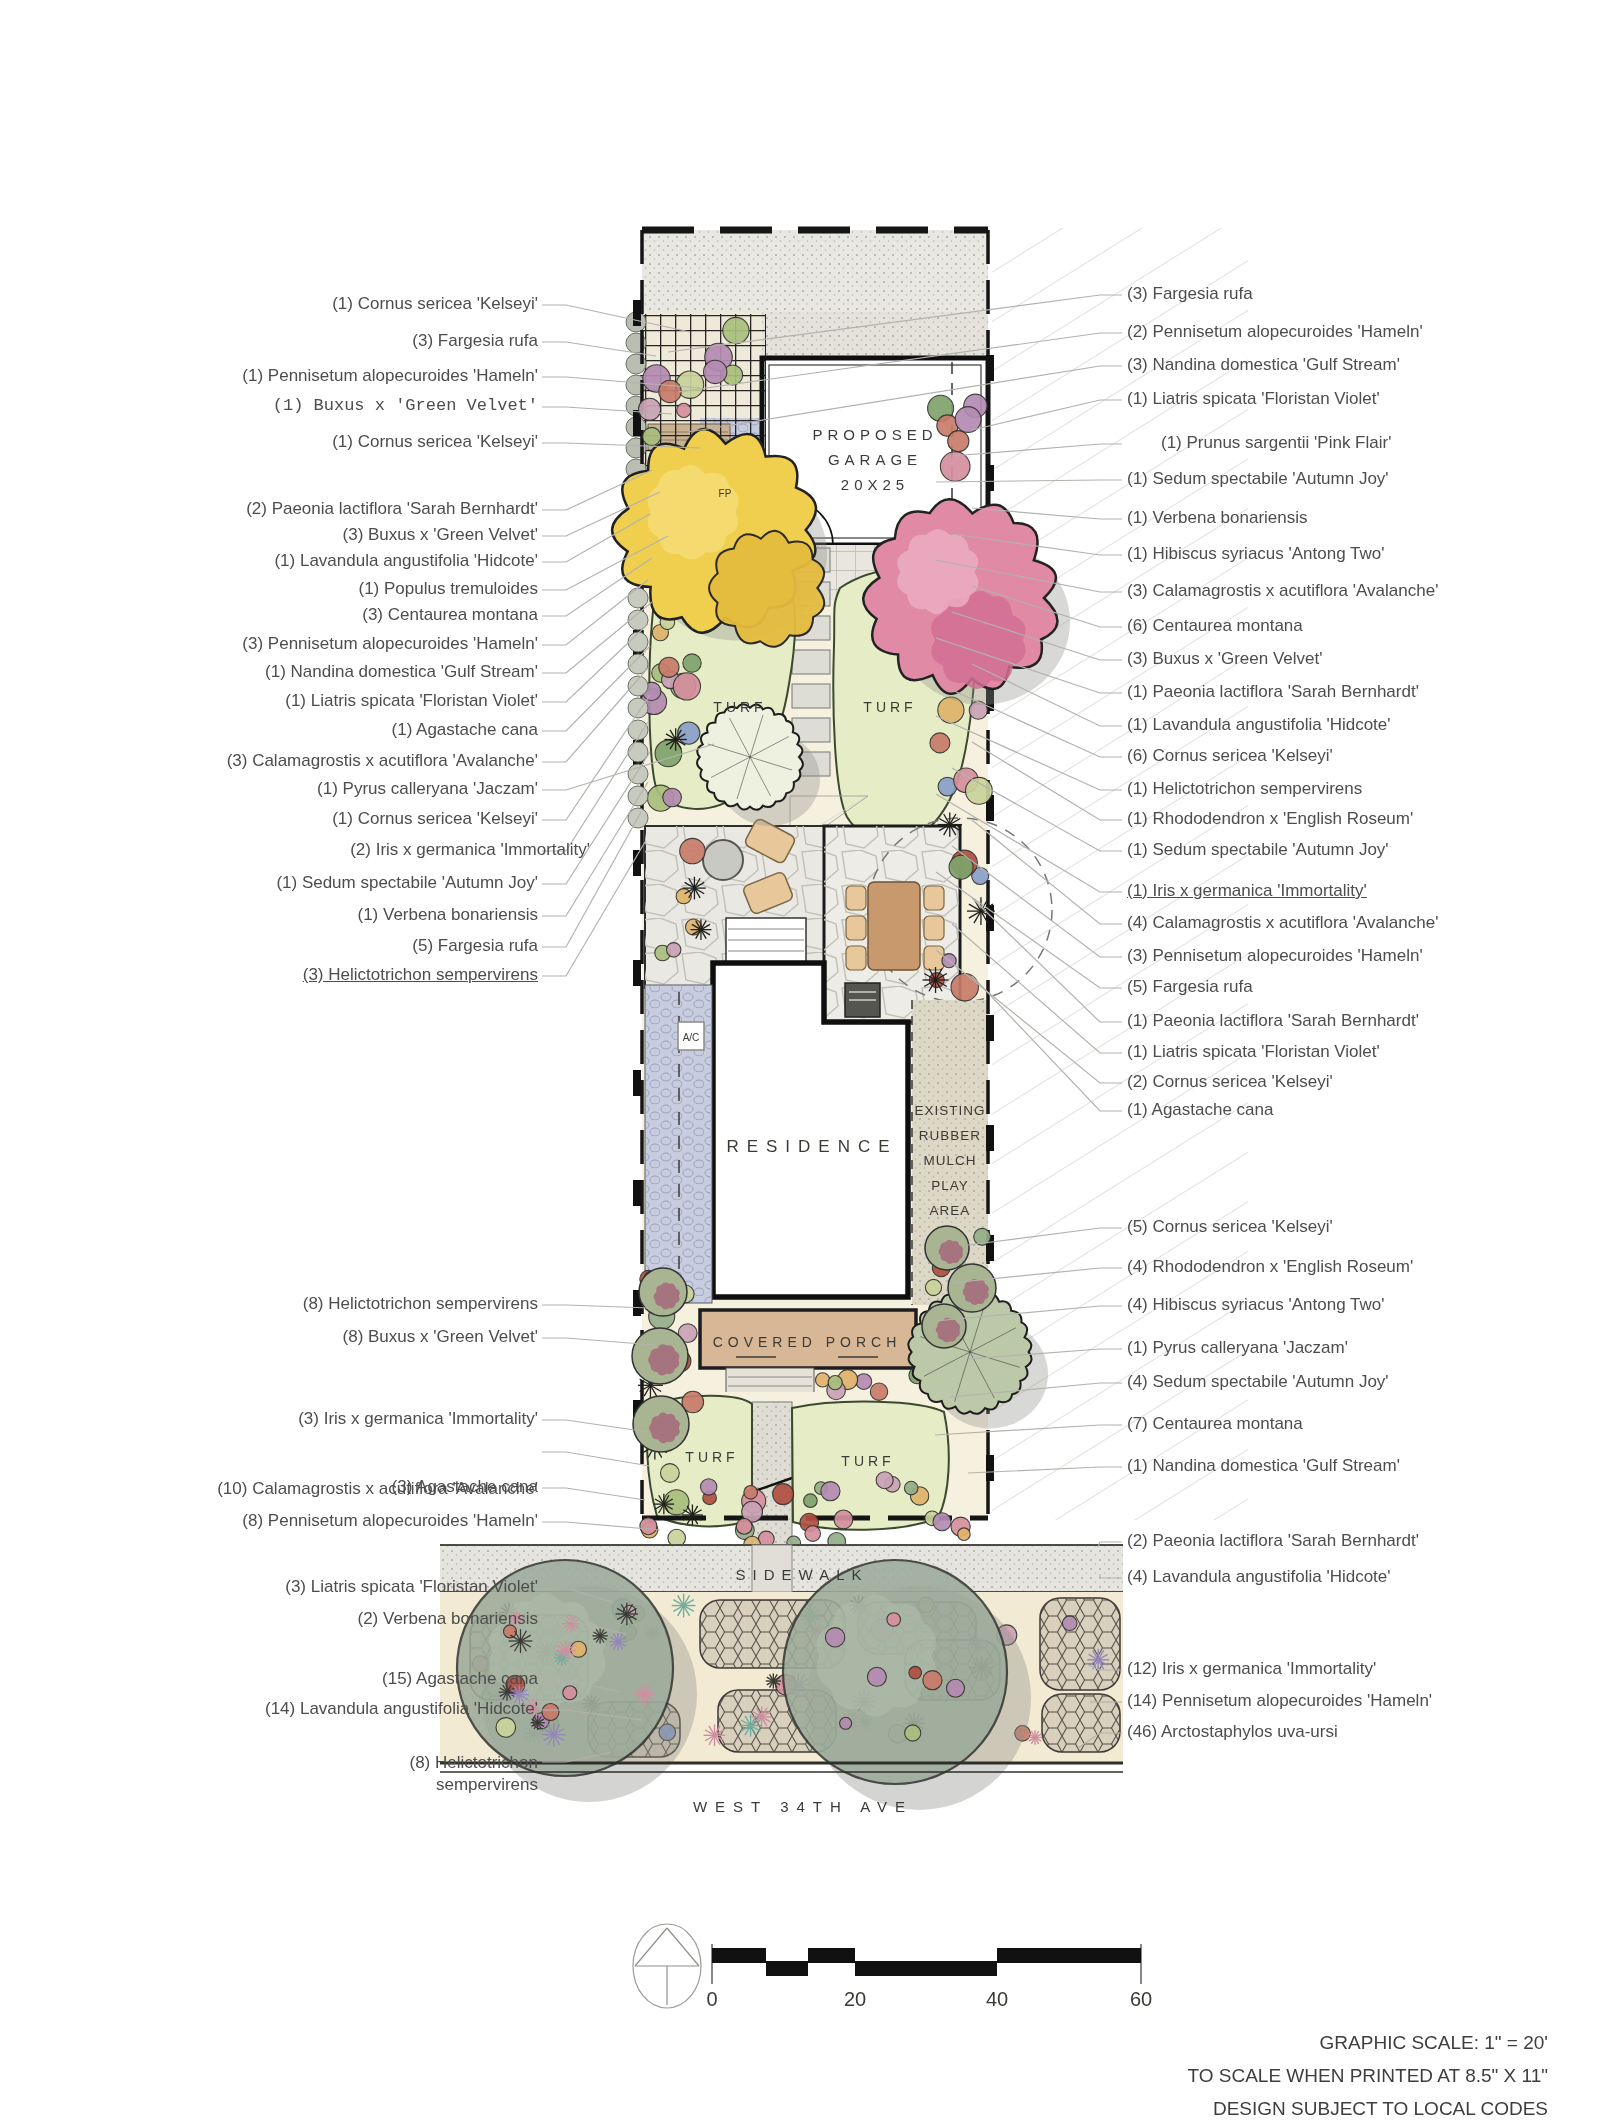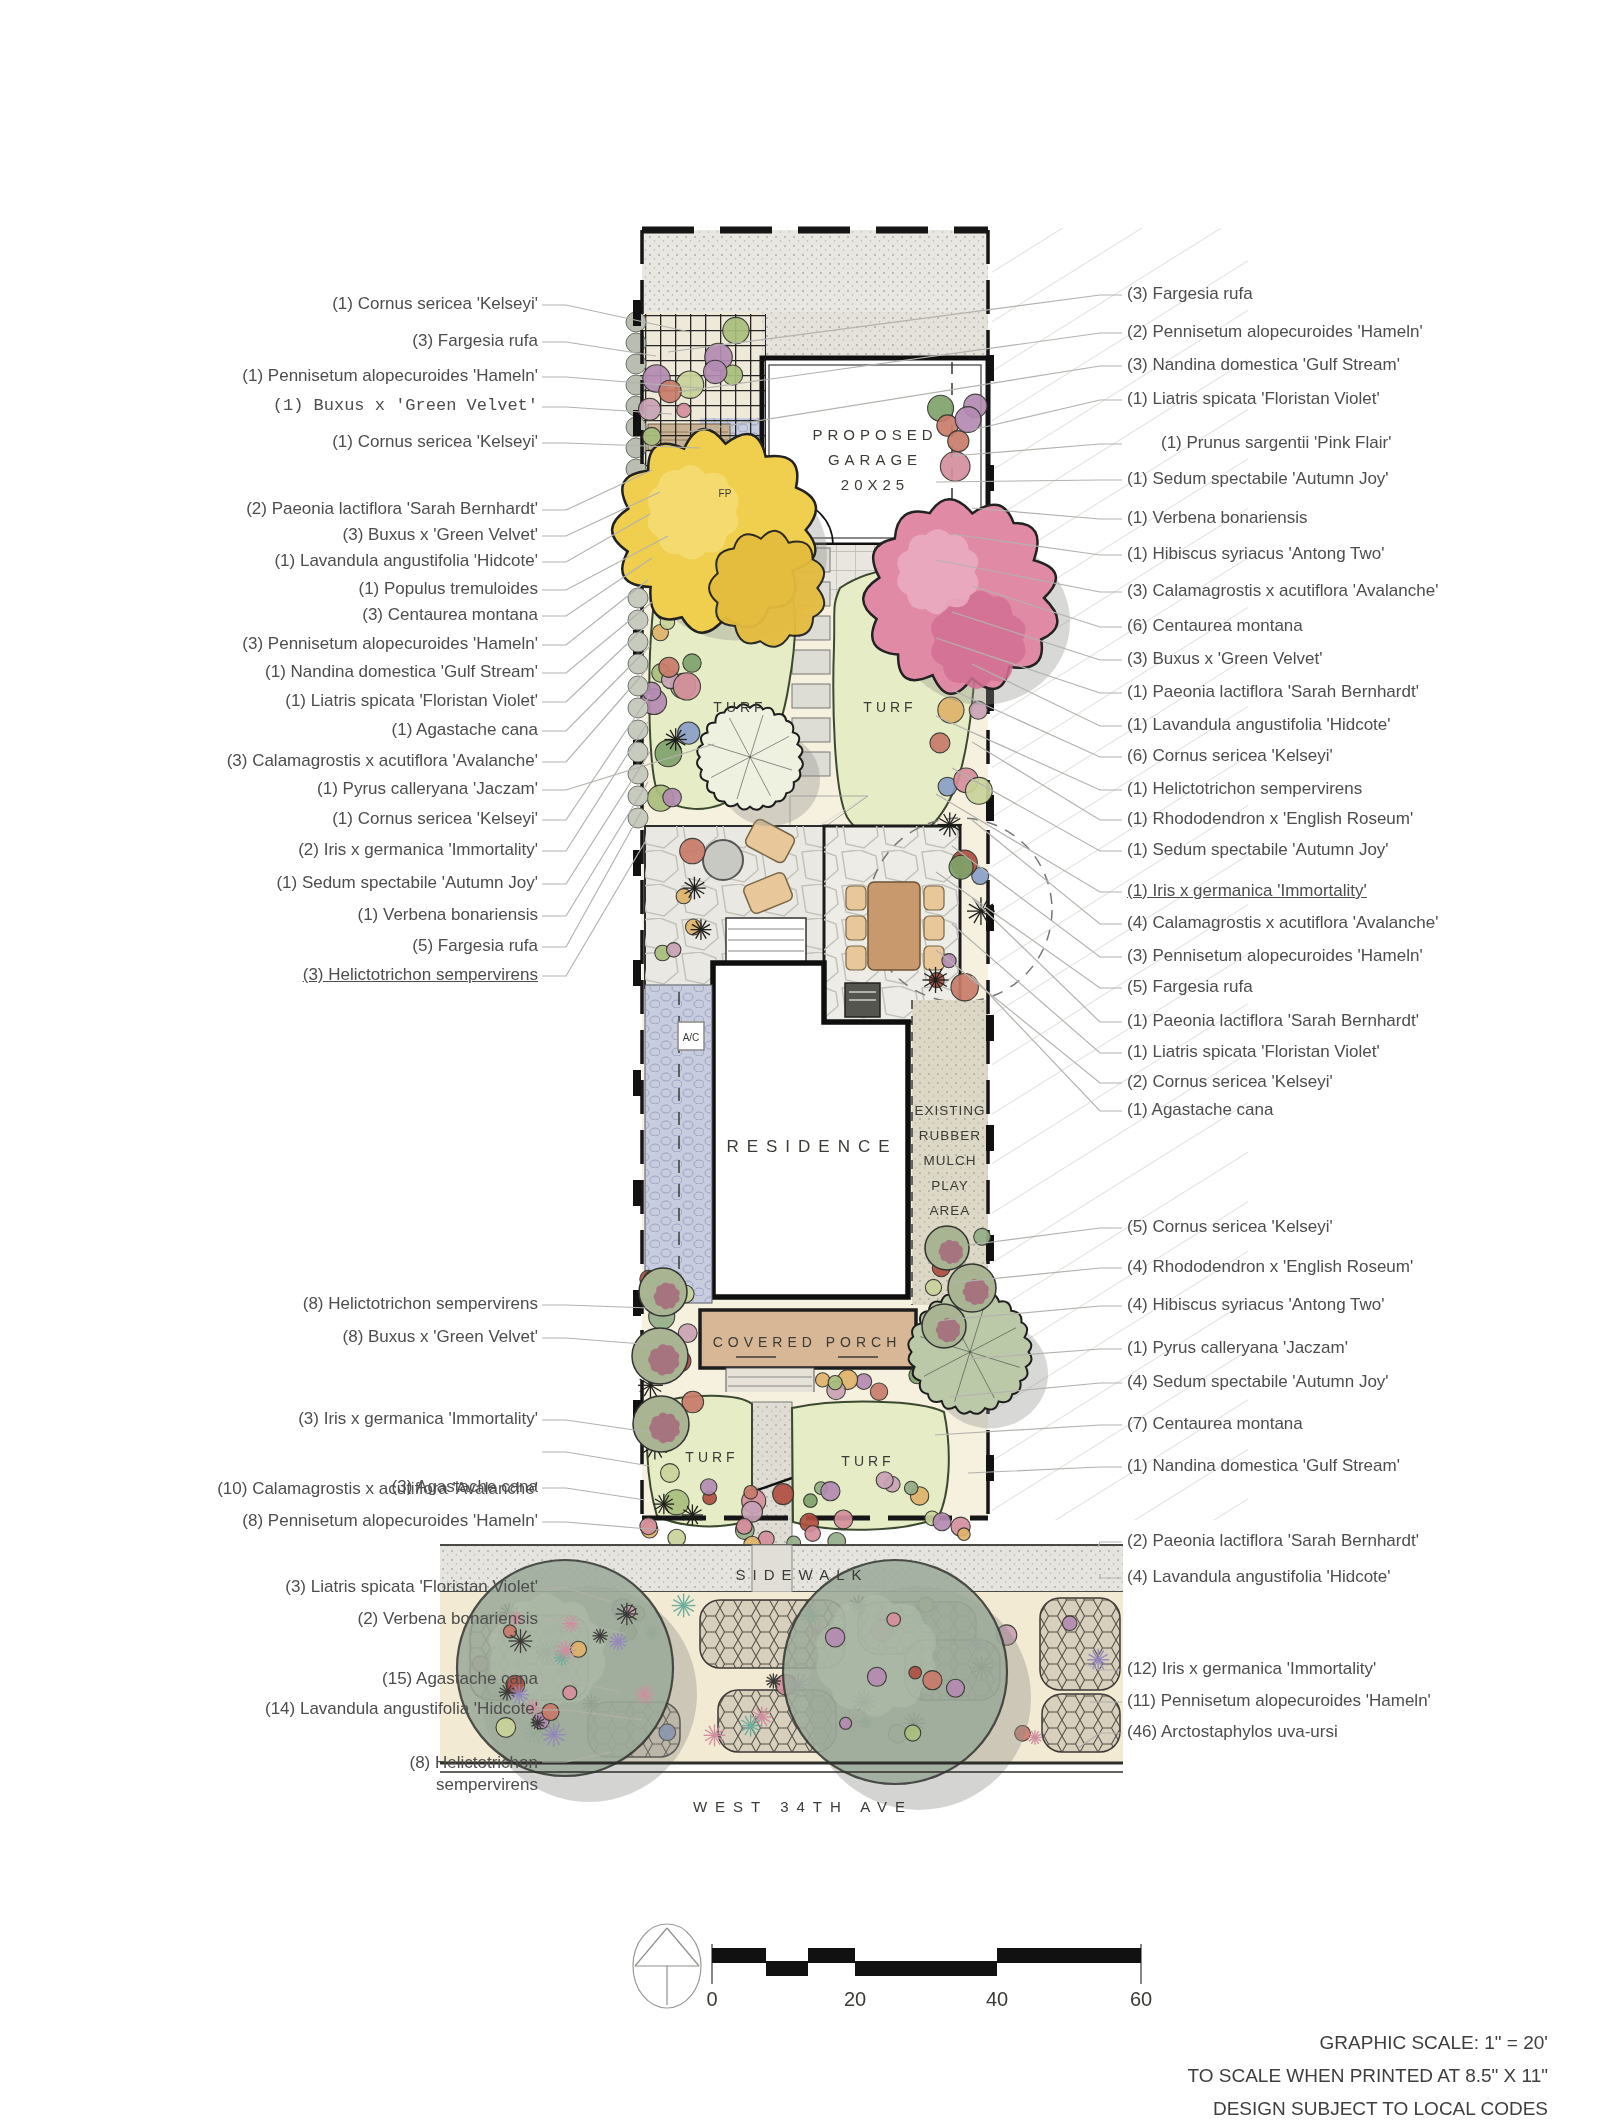--- a/index.html
+++ b/index.html
@@ -978,21 +978,21 @@
 <div class="plabel left" style="right: 1062px; top: 551px;">(1) Lavandula angustifolia 'Hidcote'</div>
 <div class="plabel left" style="right: 1062px; top: 579px;">(1) Populus tremuloides</div>
 <div class="plabel left" style="right: 1062px; top: 605px;">(3) Centaurea montana</div>
 <div class="plabel left" style="right: 1062px; top: 634px;">(3) Pennisetum alopecuroides 'Hameln'</div>
 <div class="plabel left" style="right: 1062px; top: 662px;">(1) Nandina domestica 'Gulf Stream'</div>
 <div class="plabel left" style="right: 1062px; top: 691px;">(1) Liatris spicata 'Floristan Violet'</div>
 <div class="plabel left" style="right: 1062px; top: 720px;">(1) Agastache cana</div>
 <div class="plabel left" style="right: 1062px; top: 751px;">(3) Calamagrostis x acutiflora 'Avalanche'</div>
 <div class="plabel left" style="right: 1062px; top: 779px;">(1) Pyrus calleryana 'Jaczam'</div>
 <div class="plabel left" style="right: 1062px; top: 809px;">(1) Cornus sericea 'Kelseyi'</div>
-<div class="plabel left" style="right: 1062px; top: 840px;">(2) Iris x germanica 'Immortality'</div>
+<div class="plabel left" style="right: 1010px; top: 840px;">(2) Iris x germanica 'Immortality'</div>
 <div class="plabel left" style="right: 1062px; top: 873px;">(1) Sedum spectabile 'Autumn Joy'</div>
 <div class="plabel left" style="right: 1062px; top: 905px;">(1) Verbena bonariensis</div>
 <div class="plabel left" style="right: 1062px; top: 936px;">(5) Fargesia rufa</div>
 <div class="plabel left" style="right: 1062px; top: 965px; text-decoration: underline;">(3) Helictotrichon sempervirens</div>
 <div class="plabel left" style="right: 1062px; top: 1294px;">(8) Helictotrichon sempervirens</div>
 <div class="plabel left" style="right: 1062px; top: 1327px;">(8) Buxus x 'Green Velvet'</div>
 <div class="plabel left" style="right: 1062px; top: 1409px;">(3) Iris x germanica 'Immortality'</div>
 <div class="plabel left" style="right: 1062px; top: 1479px;">(10) Calamagrostis x acutiflora 'Avalanche'</div>
 <div class="plabel left" style="right: 1062px; top: 1477px;">(3) Agastache cana</div>
 <div class="plabel left" style="right: 1062px; top: 1511px;">(8) Pennisetum alopecuroides 'Hameln'</div>
@@ -1029,14 +1029,14 @@
 <div class="plabel" style="left: 1127px; top: 1217px;">(5) Cornus sericea 'Kelseyi'</div>
 <div class="plabel" style="left: 1127px; top: 1257px;">(4) Rhododendron x 'English Roseum'</div>
 <div class="plabel" style="left: 1127px; top: 1295px;">(4) Hibiscus syriacus 'Antong Two'</div>
 <div class="plabel" style="left: 1127px; top: 1338px;">(1) Pyrus calleryana 'Jaczam'</div>
 <div class="plabel" style="left: 1127px; top: 1372px;">(4) Sedum spectabile 'Autumn Joy'</div>
 <div class="plabel" style="left: 1127px; top: 1414px;">(7) Centaurea montana</div>
 <div class="plabel" style="left: 1127px; top: 1456px;">(1) Nandina domestica 'Gulf Stream'</div>
 <div class="plabel" style="left: 1127px; top: 1531px;">(2) Paeonia lactiflora 'Sarah Bernhardt'</div>
 <div class="plabel" style="left: 1127px; top: 1567px;">(4) Lavandula angustifolia 'Hidcote'</div>
 <div class="plabel" style="left: 1127px; top: 1659px;">(12) Iris x germanica 'Immortality'</div>
-<div class="plabel" style="left: 1127px; top: 1691px;">(11) Pennisetum alopecuroides 'Hameln'</div>
+<div class="plabel" style="left: 1127px; top: 1691px;">(14) Pennisetum alopecuroides 'Hameln'</div>
 <div class="plabel" style="left: 1127px; top: 1722px;">(46) Arctostaphylos uva-ursi</div>
 
 </body></html>

